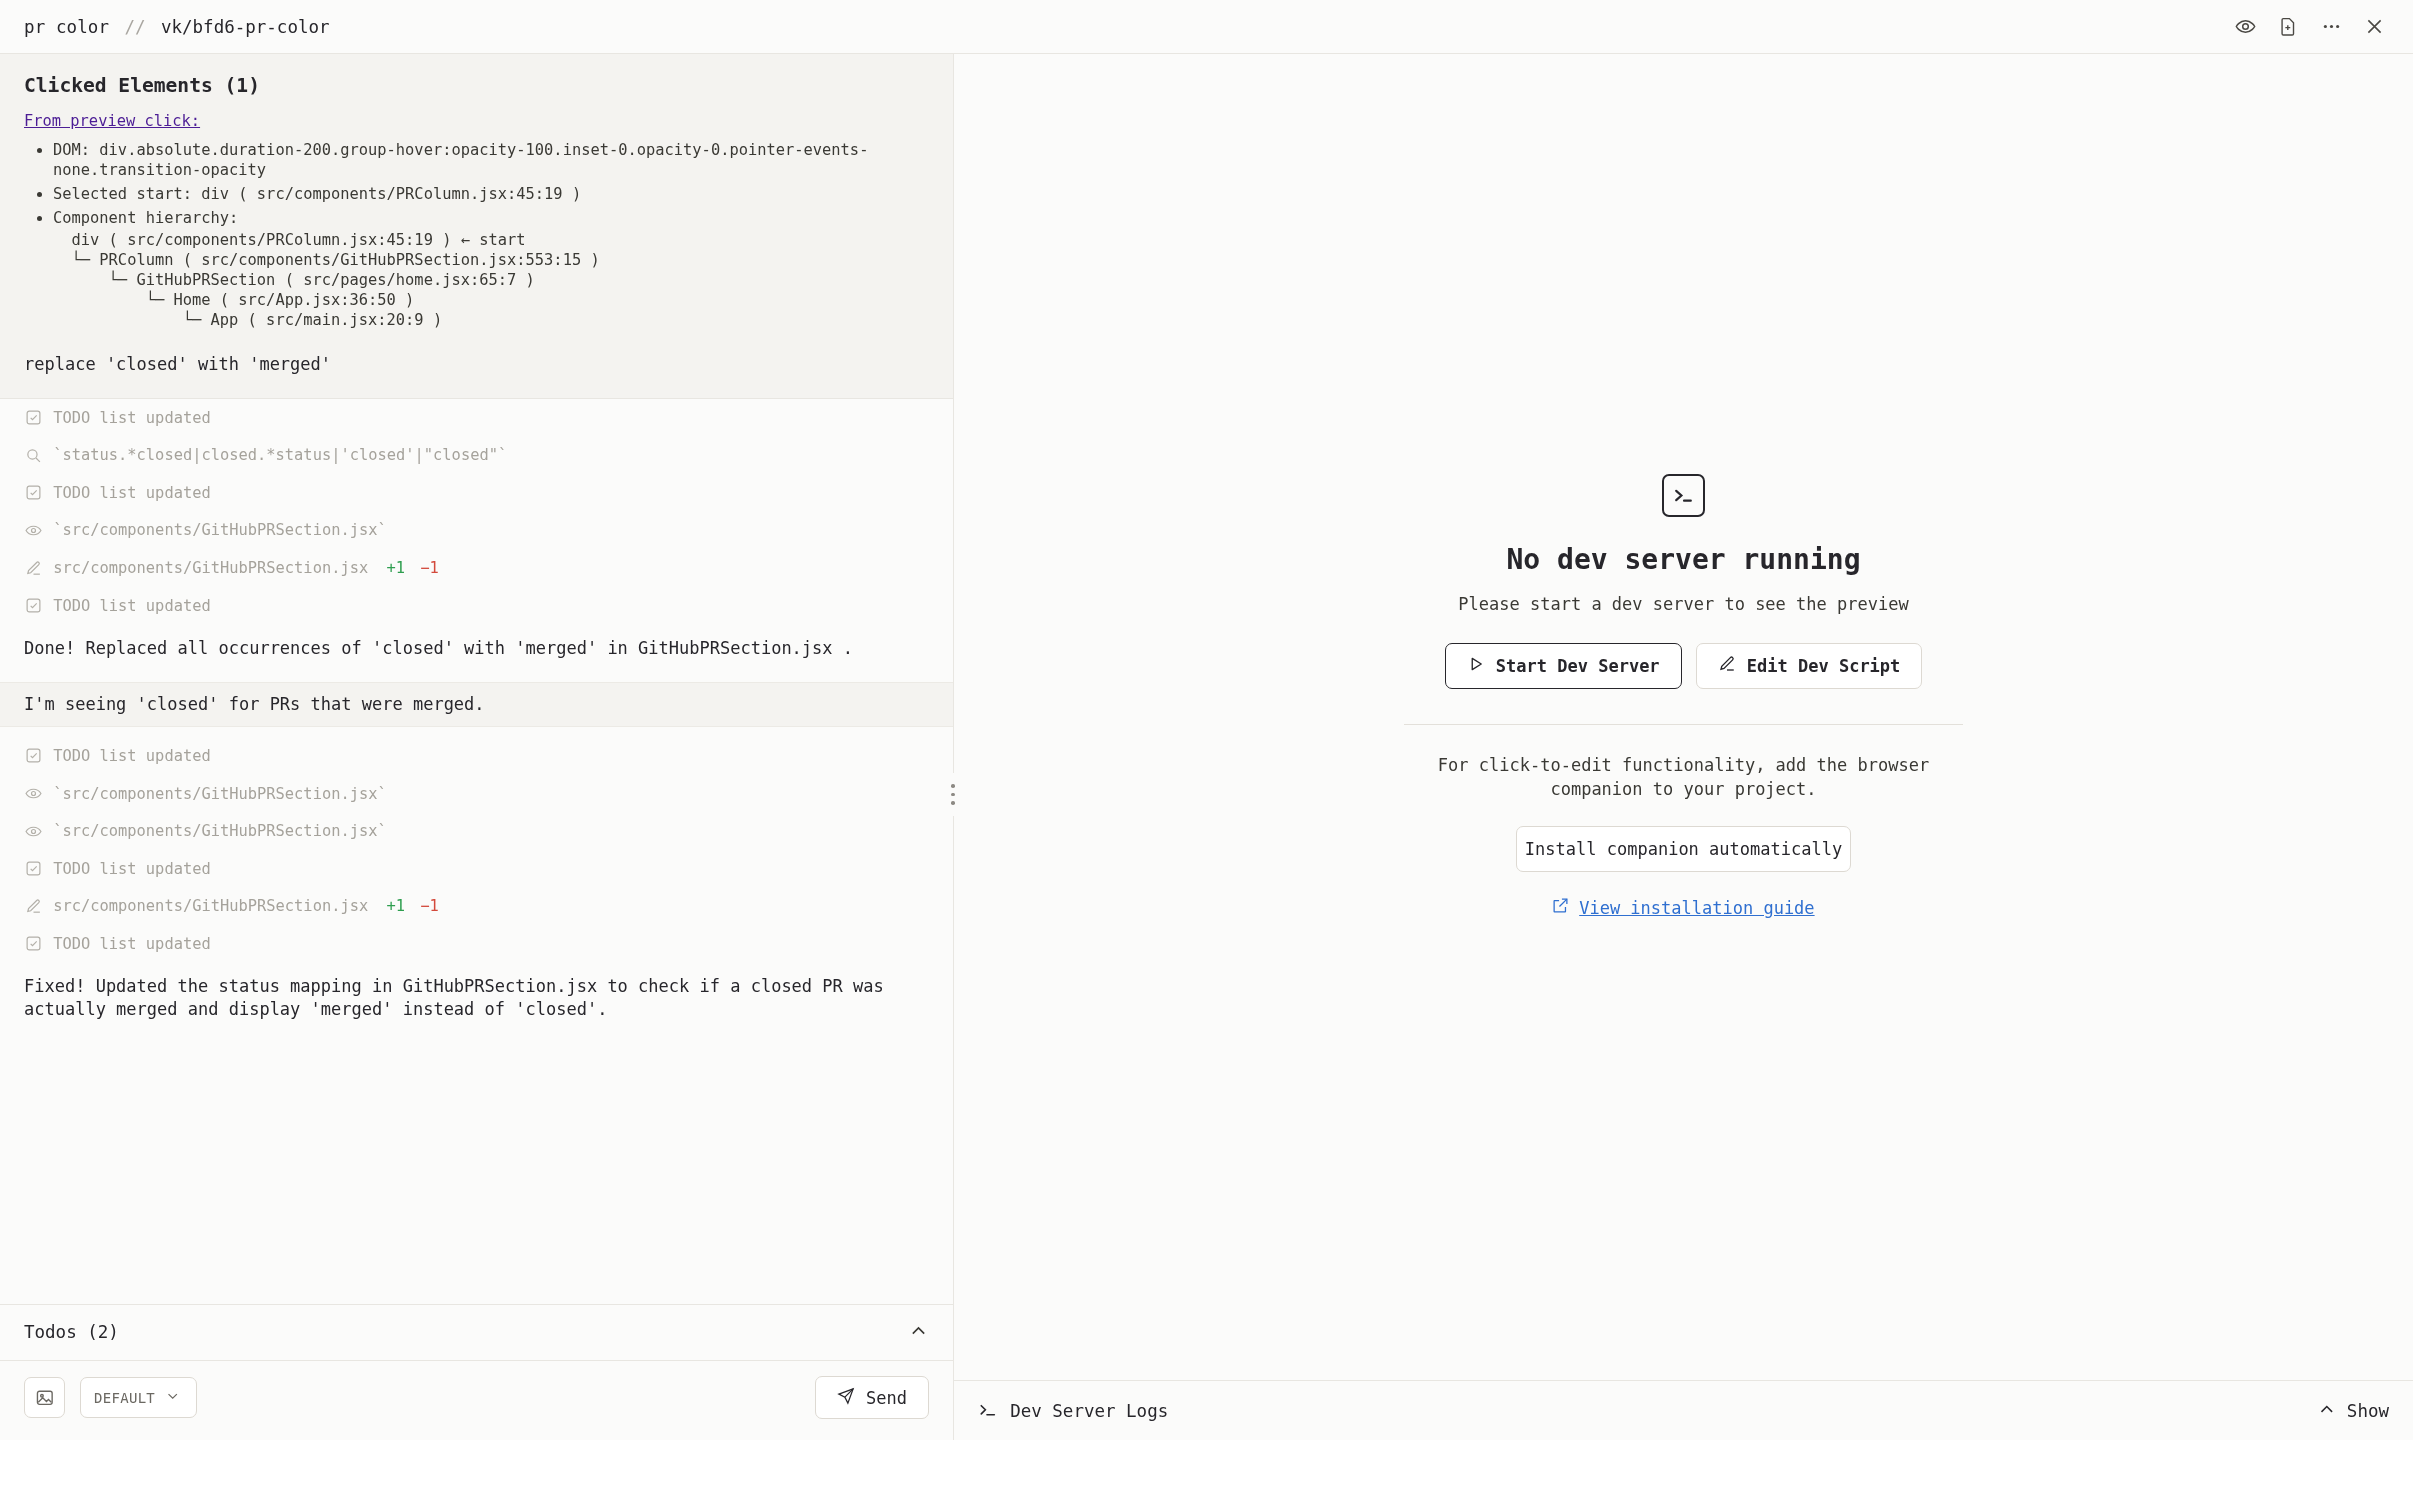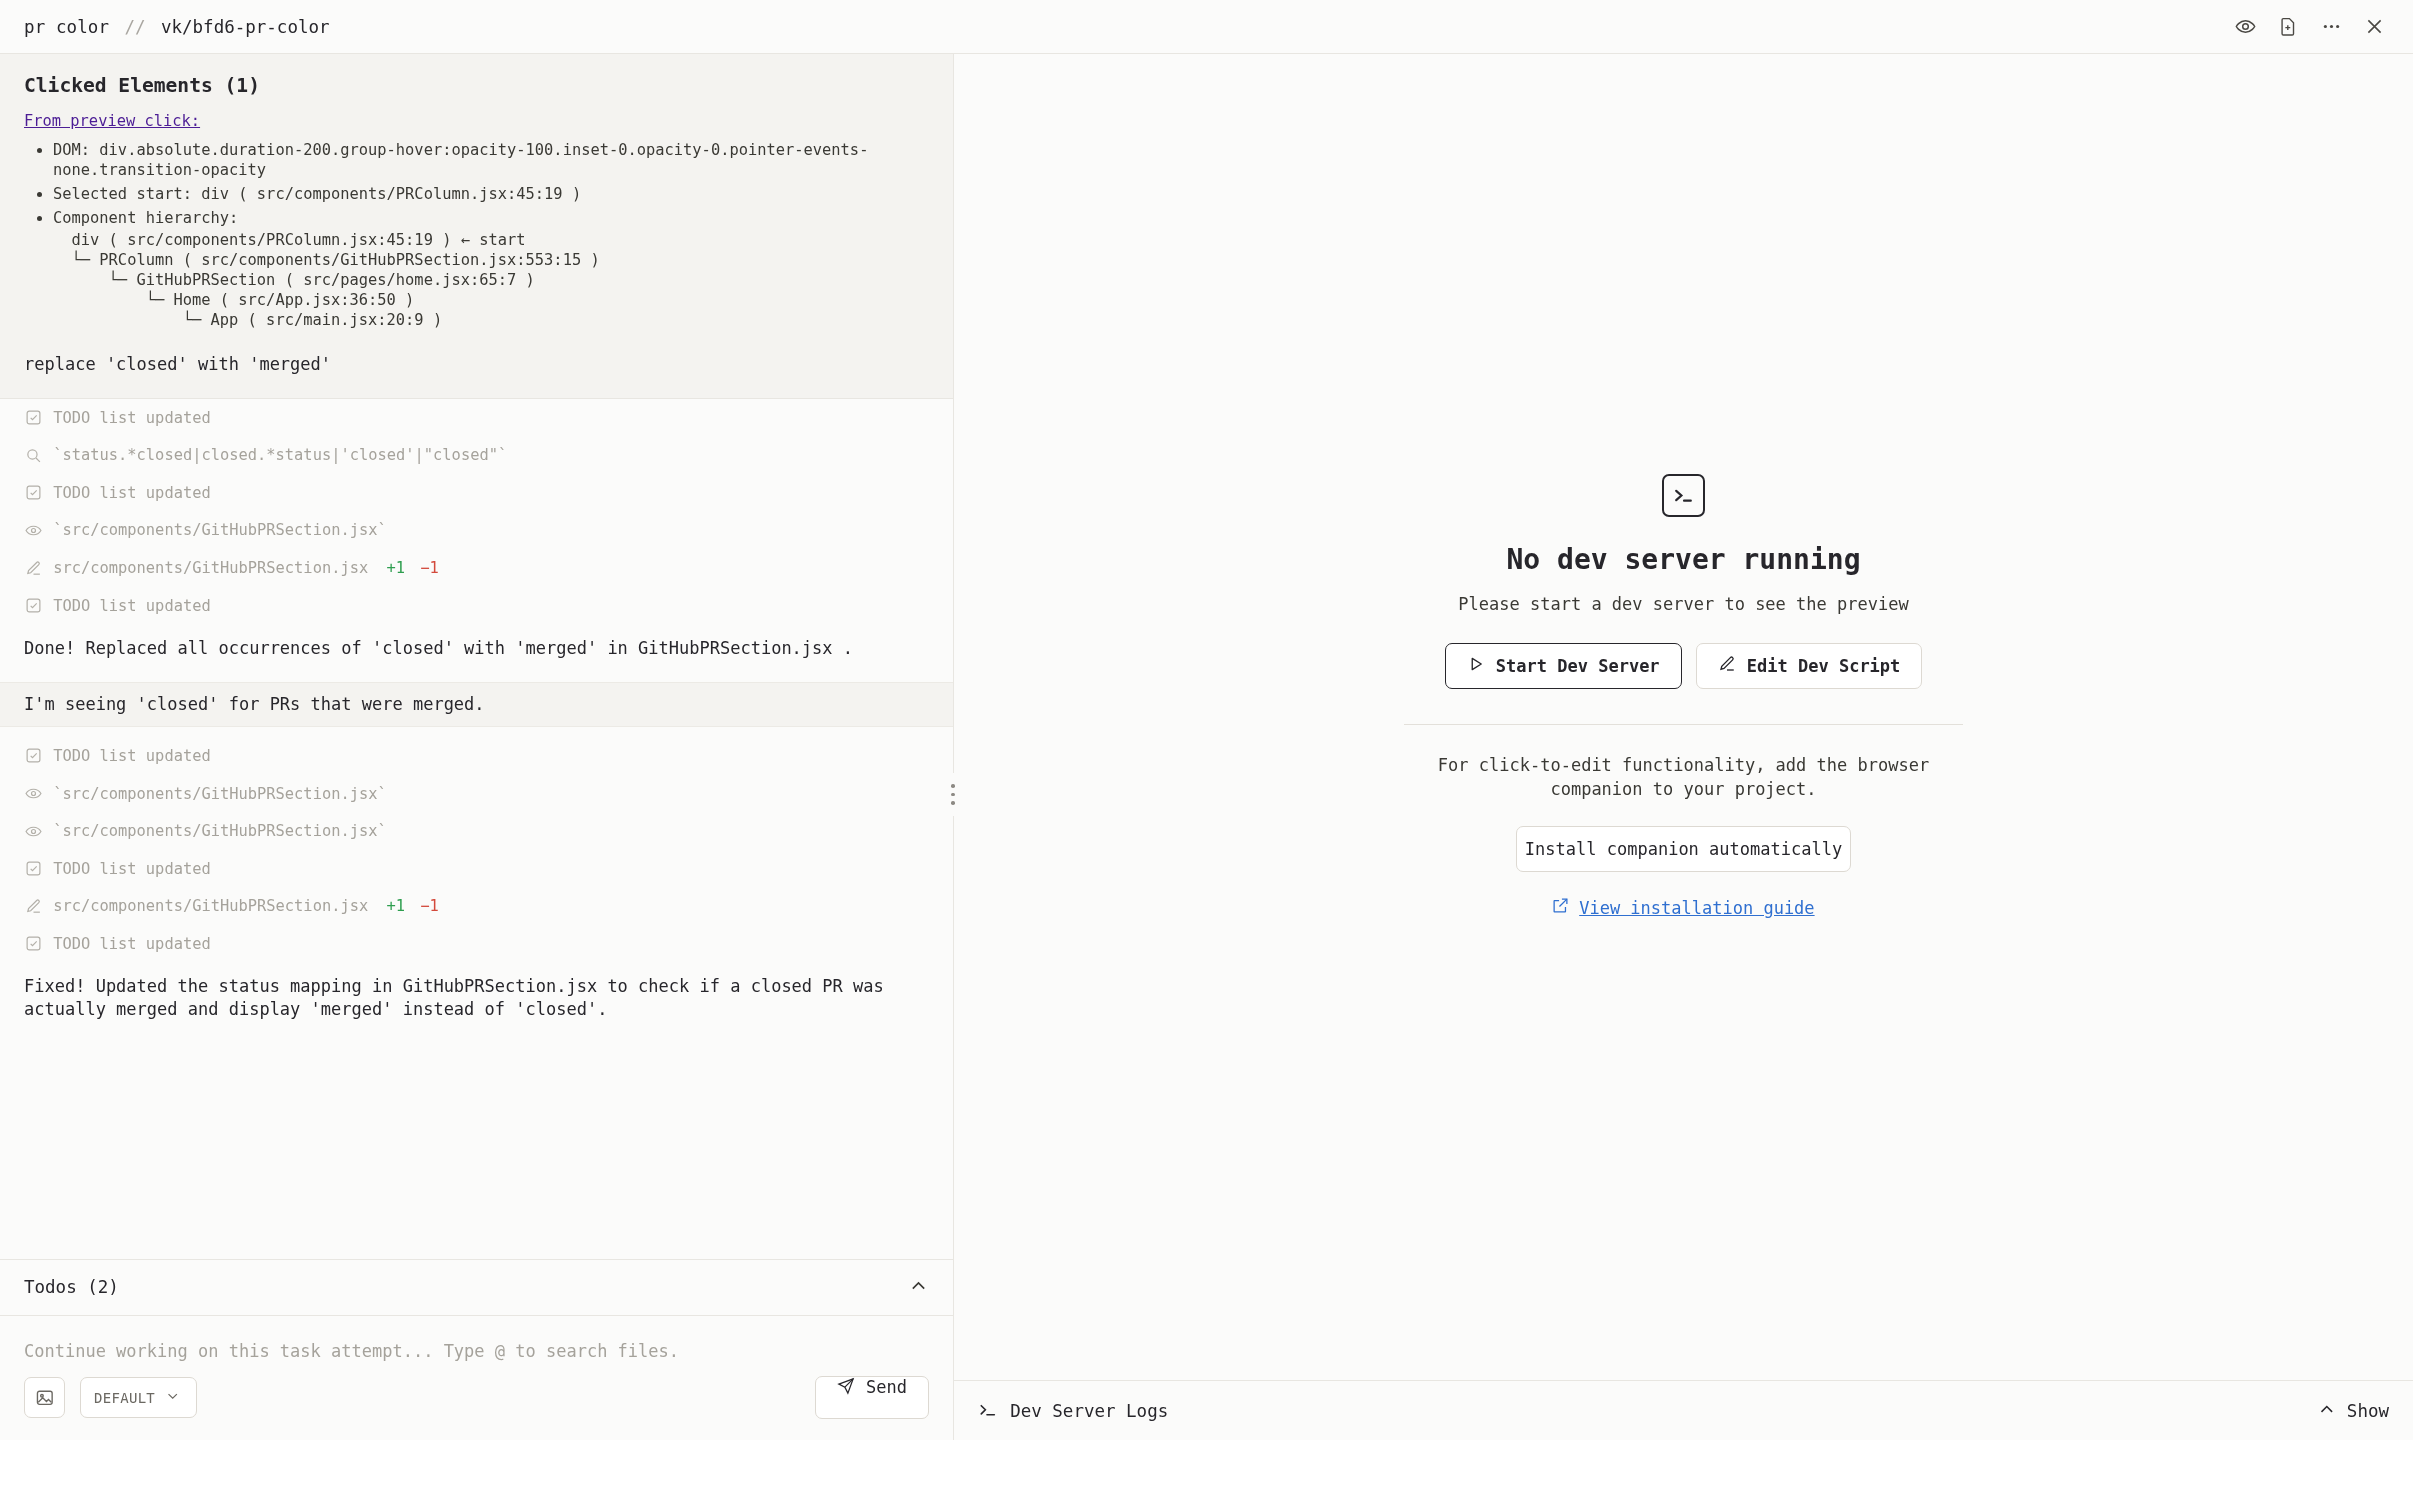--- a/index.html
+++ b/index.html
@@ -209,21 +209,21 @@
     font-size: 14px;
     color: #6b6862;
     letter-spacing: 0.3px;
   }
   .composer-spacer { flex: 1 1 auto; }
   .send-btn {
     height: 43px;
     border: 0.7px solid #ddd9d2;
     border-radius: 7px;
     background: #fff;
-    display: flex; align-items: flex-start;
+    display: flex; align-items: center;
     gap: 11.2px;
     padding: 0 21px;
     font-family: "DejaVu Sans Mono", monospace;
     font-size: 17px;
     color: #27262b;
   }
 
   
   .drag-handle {
     position: absolute;
@@ -544,23 +544,20 @@
       <div class="todos-bar">
         <span class="todos-label">Todos (2)</span>
         <span class="todos-spacer"></span>
         <span class="chev">
           <svg width="21" height="21" viewBox="0 0 24 24" fill="none" stroke="currentColor" stroke-width="1.9">
               <path d="M5.5 14.5 12 8l6.5 6.5"></path>
             </svg>
         </span>
       </div>
 
-      <div class="composer">
-        <div class="composer-placeholder">Continue working on this task attempt... Type @ to search files.</div>
-      </div>
       <div class="composer-bottom">
         <span class="img-btn">
           <svg width="19.6" height="19.6" viewBox="0 0 24 24" fill="none" stroke="currentColor" stroke-width="1.7">
               <rect x="3" y="4" width="18" height="16" rx="2.5"></rect>
               <circle cx="8.5" cy="9.5" r="1.6"></circle>
               <path d="M4 17.5 9.5 12l4.5 4.5 2.5-2.5 3.5 3.5"></path>
             </svg>
         </span>
         <span class="model-select">
           <span>DEFAULT</span>

